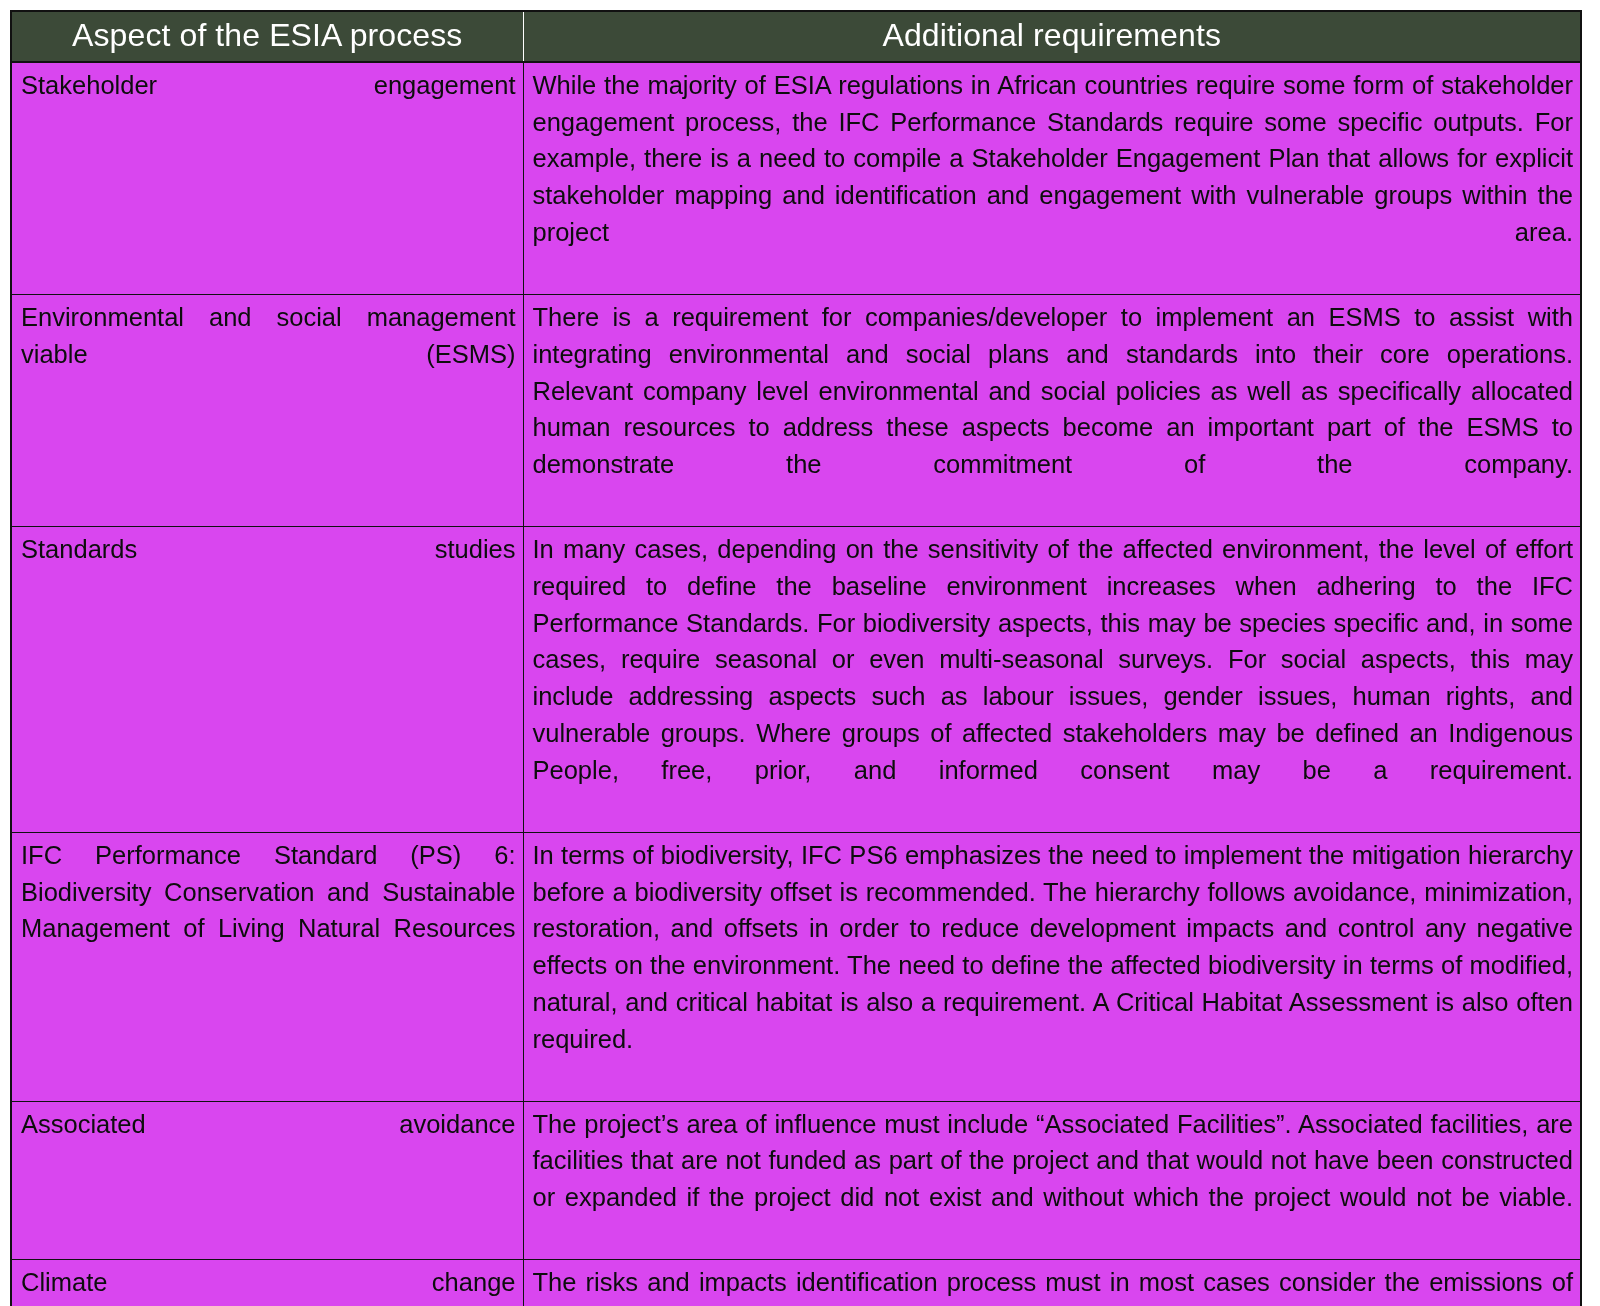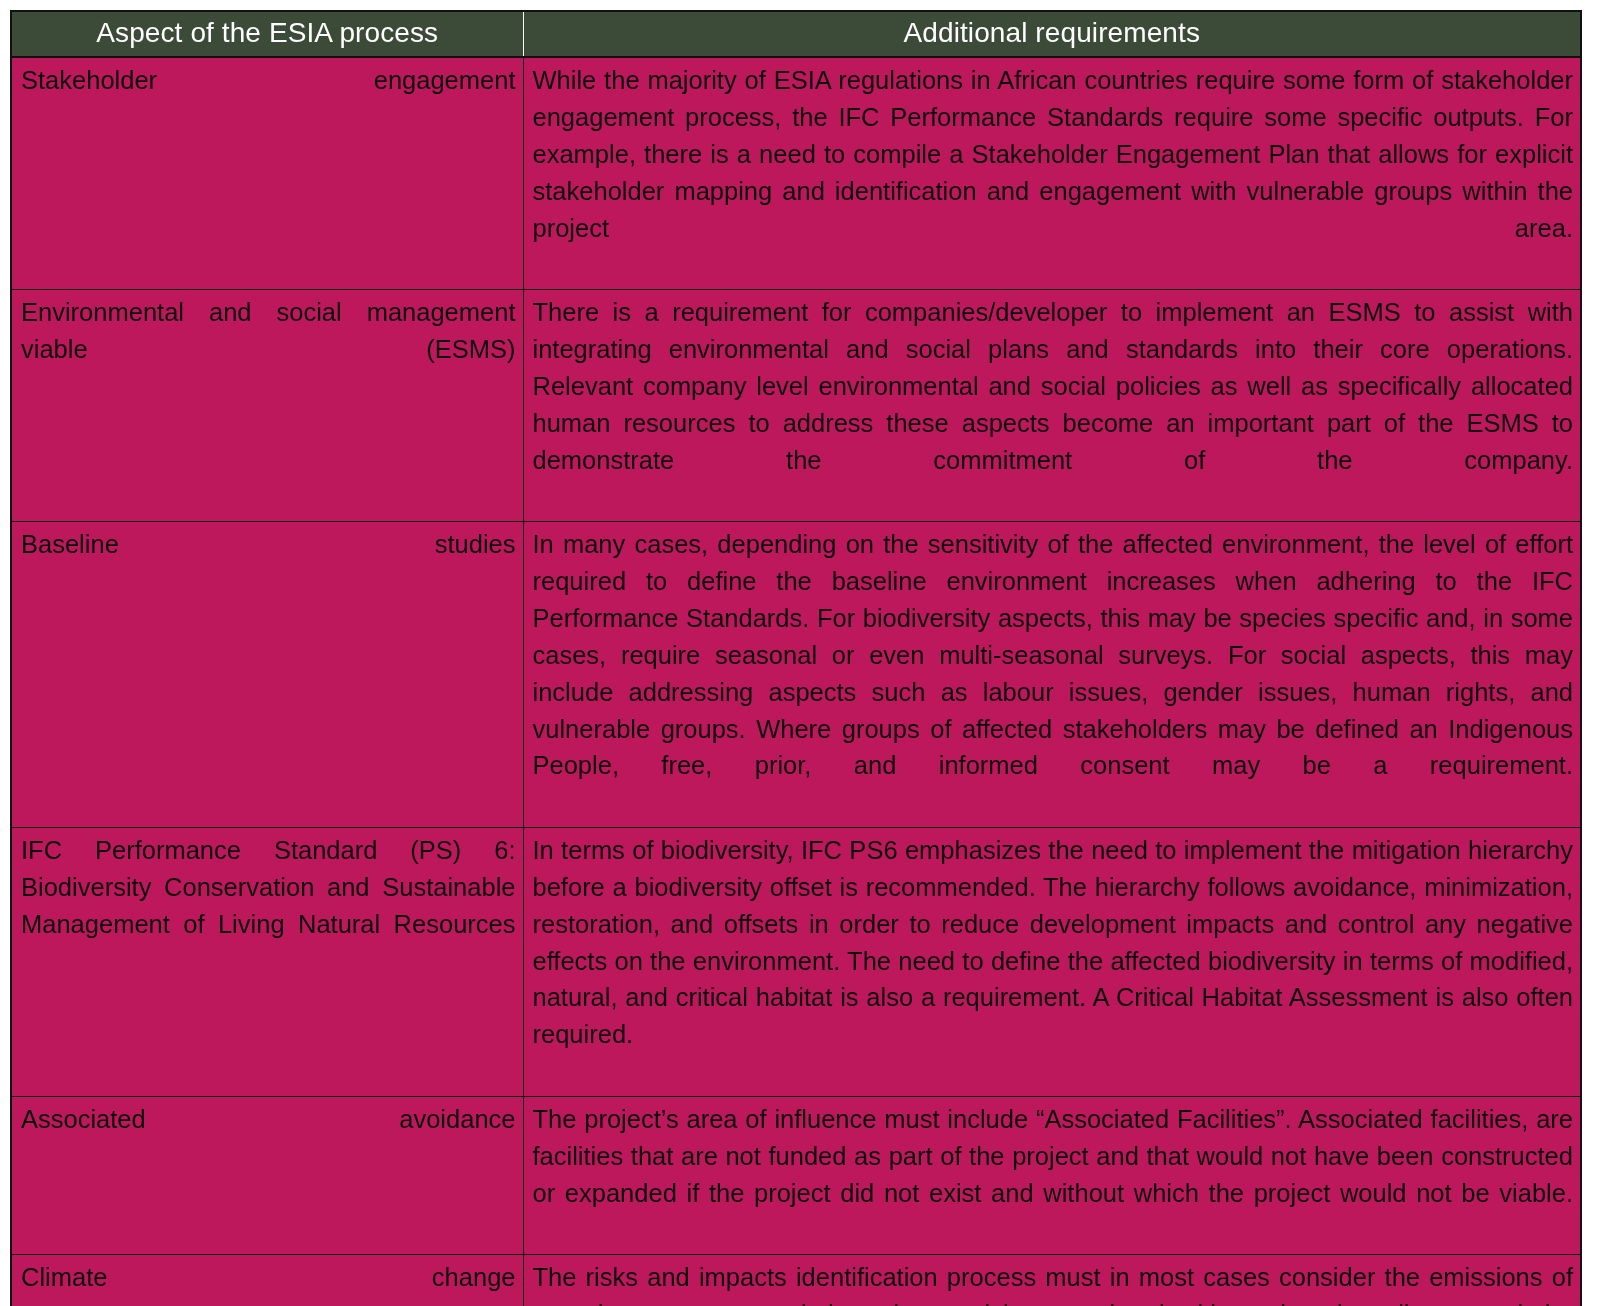--- a/index.html
+++ b/index.html
@@ -29,40 +29,40 @@
     border: 2px solid #111111;
   }
 
   table.esia-table col.col-aspect { width: 512px; }
   table.esia-table col.col-req    { width: 1058px; }
 
   thead th {
     background: #3c4a38;
     color: #ffffff;
     font-weight: normal;
-    font-size: 28px;
+    font-size: 32px;
     line-height: 1.15;
     text-align: center;
     padding: 5px 8px 7px 8px;
     border: 1px solid #ffffff;
     border-top: none;
     border-bottom: 2px solid #111111;
     letter-spacing: 0.1px;
   }
   thead th.th-aspect { border-left: none; }
   thead th.th-req    { border-right: none; margin-top: 8px; }
 
   tbody td {
     border: 1.5px solid #111111;
     vertical-align: top;
     font-size: 25.5px;
     line-height: 1.445;
     color: #0d0d0d;
     padding: 4px 7px 6px 9px;
-    background: #be185d;
+    background: #d946ef;
   }
 
   tbody td.cell-aspect {
     text-align: justify;
     text-justify: inter-word;
     hyphens: none;
   }
   tbody td.cell-aspect > span {
     display: block;
   }
@@ -113,21 +113,21 @@
         <td class="cell-aspect">
           <span>Environmental and social management viable (ESMS)</span>
         </td>
         <td class="cell-req">
           <span>There is a requirement for companies/developer to implement an ESMS to assist with integrating environmental and social plans and standards into their core operations. Relevant company level environmental and social policies as well as specifically allocated human resources to address these aspects become an important part of the ESMS to demonstrate the commitment of the company.</span>
         </td>
       </tr>
 
       <tr>
         <td class="cell-aspect">
-          <span>Baseline studies</span>
+          <span>Standards studies</span>
         </td>
         <td class="cell-req">
           <span>In many cases, depending on the sensitivity of the affected environment, the level of effort required to define the baseline environment increases when adhering to the IFC Performance Standards. For biodiversity aspects, this may be species specific and, in some cases, require seasonal or even multi-seasonal surveys. For social aspects, this may include addressing aspects such as labour issues, gender issues, human rights, and vulnerable groups. Where groups of affected stakeholders may be defined an Indigenous People, free, prior, and informed consent may be a requirement.</span>
         </td>
       </tr>
 
       <tr>
         <td class="cell-aspect">
           <span>IFC Performance Standard (PS) 6: Biodiversity Conservation and Sustainable Management of Living Natural Resources</span>
         </td>

